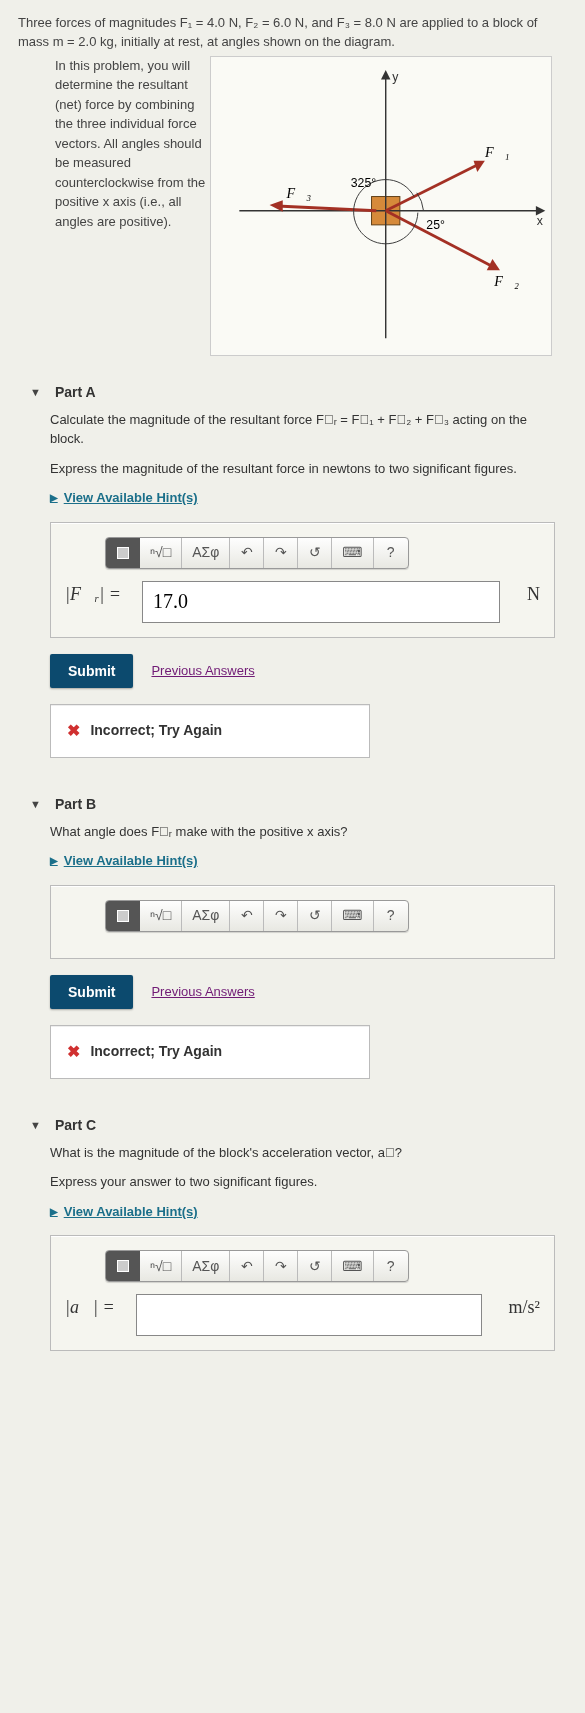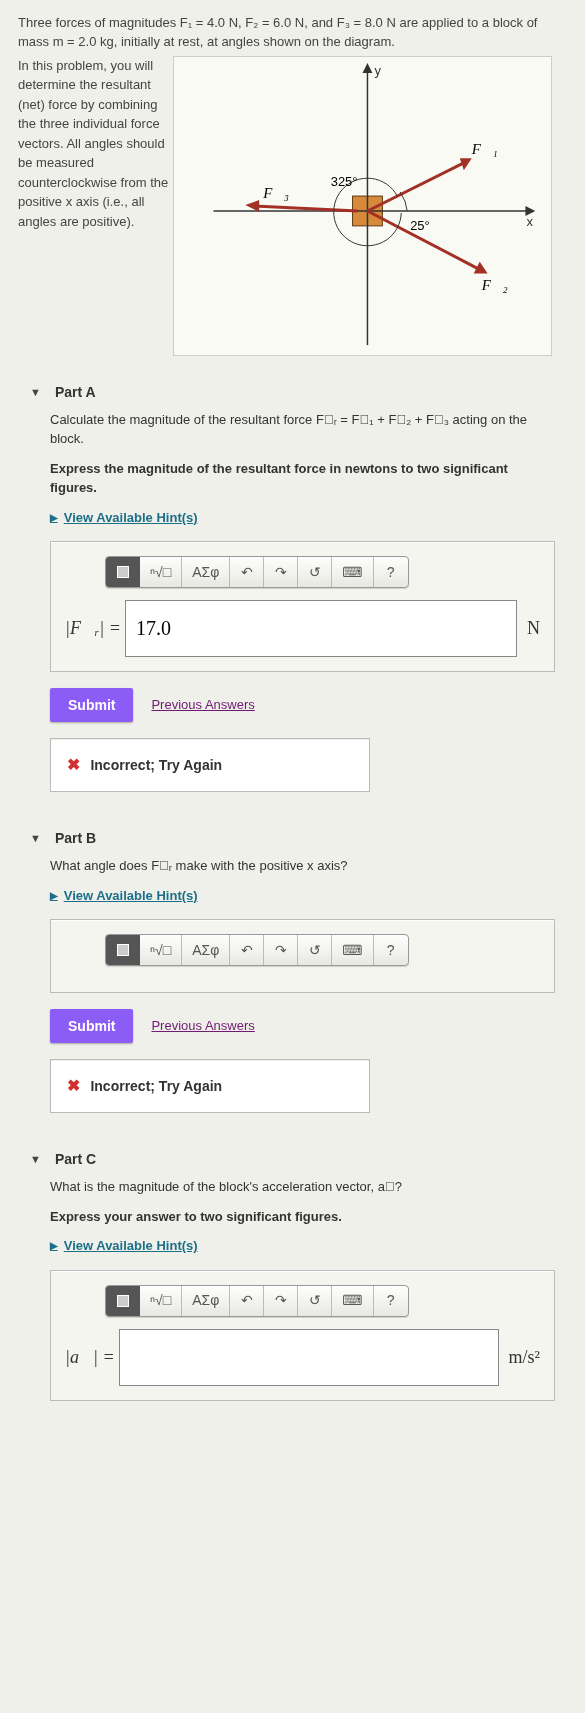--- a/index.html
+++ b/index.html
@@ -10,20 +10,21 @@
     color: #333;
   }
   .problem-statement {
     padding: 14px 23px 0 18px;
     font-size: 13px;
     line-height: 1.45;
     color: #444;
   }
   .diagram-wrap {
     display: flex;
+    margin-left: 37px;
   }
   .side-text {
     flex: 0 0 155px;
     font-size: 13px;
     line-height: 1.5;
     color: #444;
   }
   .diagram {
     flex: 1;
     border: 1px solid #ccc;
@@ -45,21 +46,21 @@
   .caret {
     font-size: 11px;
     color: #444;
   }
   .part-body {
     padding: 0 30px 20px 50px;
     font-size: 13px;
     line-height: 1.5;
   }
   .part-body p { margin-bottom: 10px; }
-  .instr { font-weight: bold; }
+  .instr { font-weight: normal; }
   .hint-link {
     color: #1b6f8a;
     font-weight: bold;
     font-size: 13px;
     margin: 8px 0 14px 0;
     display: flex;
     align-items: center;
     gap: 6px;
     cursor: pointer;
     text-decoration: underline;
@@ -99,51 +100,50 @@
     background: #555;
     color: #fff;
     border-radius: 3px 0 0 3px;
     border-right-color:#555;
   }
   .tb-btn.dark .sq {
     width: 12px; height: 12px; background:#ccc; border:1px solid #fff;
   }
   .answer-row {
     display: flex;
-    align-items: center;
-    gap: 4px;
+    gap: 21px;
     font-size: 16px;
   }
   .answer-label {
     font-family: 'Times New Roman', serif;
     font-style: italic;
     font-size: 18px;
   }
   .answer-input {
     flex: 1;
     border: 1px solid #888;
     padding: 18px 10px;
     font-size: 20px;
     font-family: 'Times New Roman', serif;
     background: #fff;
-    height: 57px;
+    height: 42px;
   }
   .unit {
     font-family: 'Times New Roman', serif;
     font-size: 18px;
     padding-left: 6px;
   }
   .action-row {
     display: flex;
     align-items: center;
     gap: 18px;
     margin-top: 16px;
   }
   .submit-btn {
-    background: #8b5cf6;
+    background: #0c4a6e;
     color: #fff;
     border: none;
     padding: 9px 18px;
     font-size: 14px;
     font-weight: bold;
     border-radius: 2px;
     cursor: pointer;
     box-shadow: 0 1px 2px rgba(0,0,0,.3);
   }
   .prev-link {

